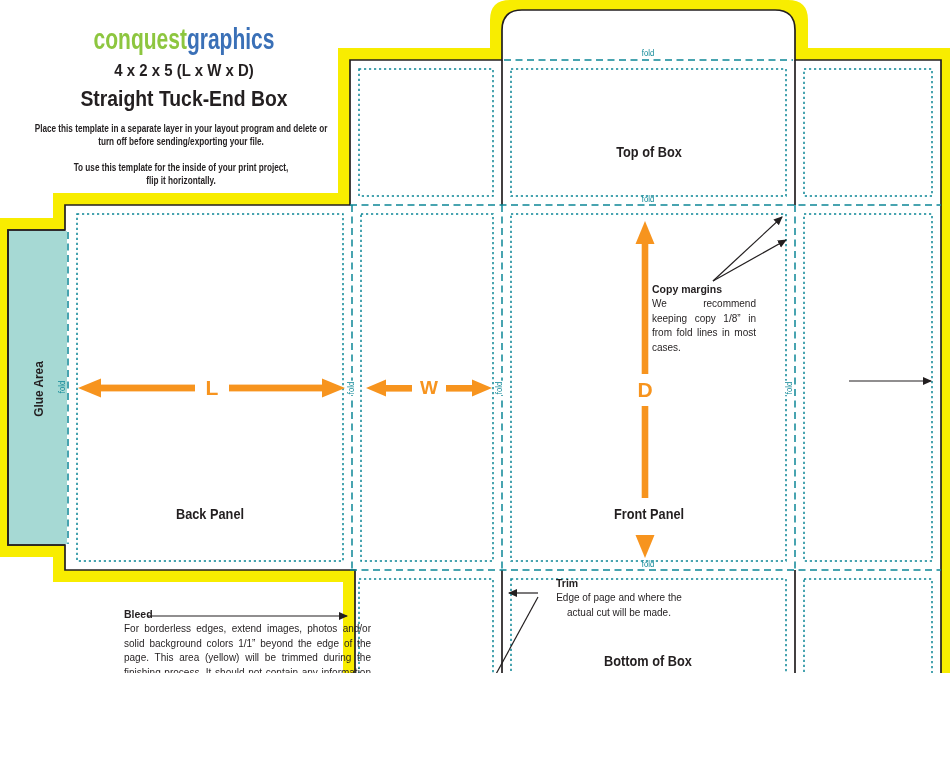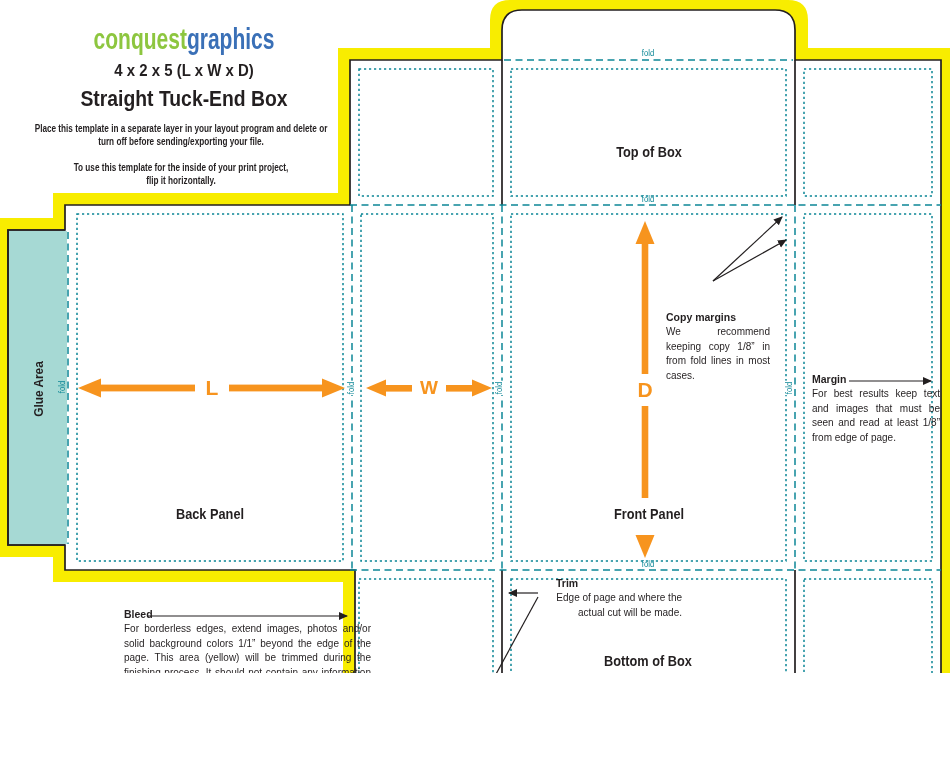--- a/index.html
+++ b/index.html
@@ -26,21 +26,21 @@
     transform:translate(-50%,-50%);}
   
   .lbl{position:absolute;color:#0d8796;font-size:8.5px;white-space:nowrap;}
   .lbl-h{transform:translate(-50%,-50%) scaleX(0.9);}
   .lbl-v{transform:translate(-50%,-50%) rotate(-90deg) scaleX(0.9);}
   .lbl-v.bg{background:#fff;padding:0 1px;}
   
   .ann{position:absolute;}
   .ann h4{margin:0 0 2px 0;font-size:10.5px;font-weight:bold;white-space:nowrap;}
   .ann p{margin:0;font-size:10px;line-height:1.47;text-align:justify;}
-  .ann p.nojust{text-align:right;}
+  .ann p.nojust{text-align:center;}
 </style>
 </head>
 <body>
 
 <div class="stage">
 
   <svg width="950" height="781" viewBox="0 0 950 781">
     <defs>
       <marker id="ah" markerWidth="10" markerHeight="9" refX="8" refY="4" orient="auto" markerUnits="userSpaceOnUse">
         <path d="M0,0 L9,4 L0,8 z" fill="#231f20"></path>
@@ -135,29 +135,25 @@
 
   <span class="lbl lbl-h" style="left:648px;top:53px;">fold</span>
   <span class="lbl lbl-h" style="left:648px;top:199px;">fold</span>
   <span class="lbl lbl-h" style="left:648px;top:564px;">fold</span>
   <span class="lbl lbl-h" style="left:648px;top:709px;">fold</span>
   <span class="lbl lbl-v" style="left:62px;top:387px;">fold</span>
   <span class="lbl lbl-v bg" style="left:351px;top:388px;">fold</span>
   <span class="lbl lbl-v bg" style="left:499px;top:388px;">fold</span>
   <span class="lbl lbl-v bg" style="left:789px;top:388px;">fold</span>
 
-  <div class="ann" style="left:666px;top:283px;width:104px;margin-top:28px;">
+  <div class="ann" style="left:652px;top:283px;width:104px;">
     <h4>Copy margins</h4>
     <p>We recommend keeping copy 1/8”  in from fold lines in most cases.</p>
   </div>
 
-  <div class="ann" style="left:812px;top:373px;width:128px;">
-    <h4>Margin</h4>
-    <p>For best results keep text and images that must be seen and read at least 1/8” from edge of page.</p>
-  </div>
 
   <div class="ann" style="left:124px;top:608px;width:247px;">
     <h4>Bleed</h4>
     <p>For borderless edges, extend images, photos and/or solid background colors 1/1” beyond the edge of the page. This area (yellow) will be trimmed during the finishing process. It should not contain any information you intend to be seen or read.</p>
   </div>
 
   <div class="ann" style="left:556px;top:577px;width:126px;">
     <h4>Trim</h4>
     <p class="nojust">Edge of page and where the actual cut will be made.</p>
   </div>

